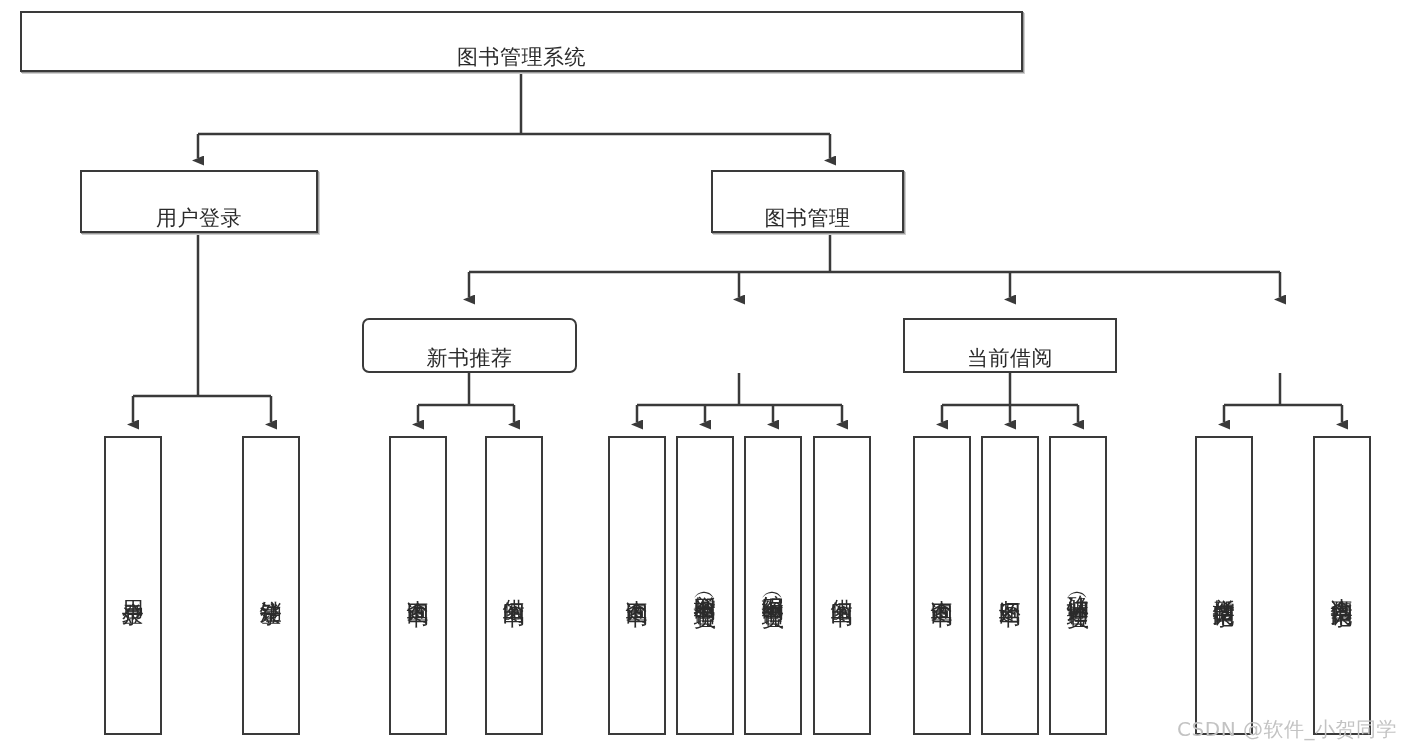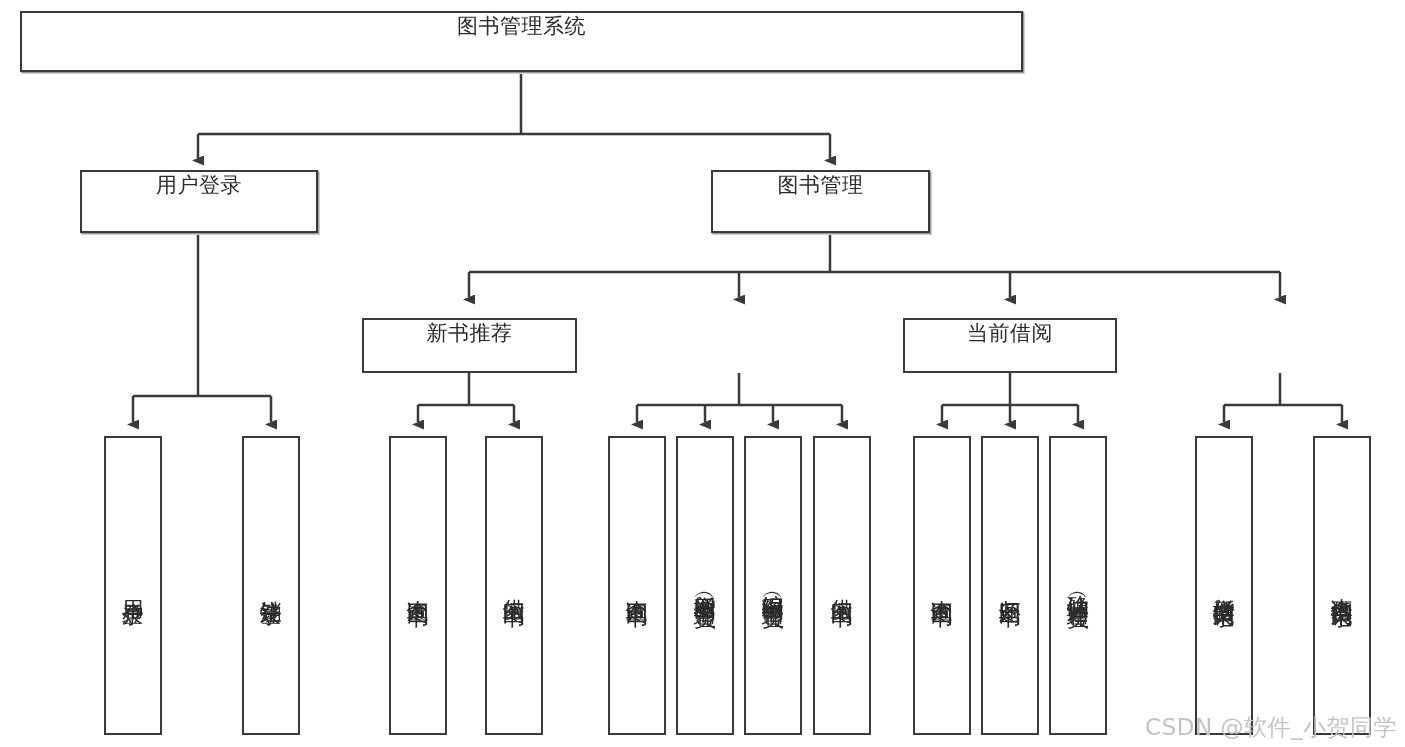--- a/index.html
+++ b/index.html
@@ -17,21 +17,21 @@
     position:absolute;left:0;top:0;
     width:1405px;height:747px;
     pointer-events:none;
   }
   .node{
     position:absolute;
     box-sizing:border-box;
     background:#ffffff;
     border:2px solid #3a3a3a;
     display:flex;
-    align-items:flex-start;
+    align-items:flex-end;
     justify-content:center;
     color:#2b2b2b;
     z-index:2;
   }
   .node.shadowed{
     box-shadow:1px 1px 0 0 #9a9a9a, 2px 2px 0 0 #cfcfcf;
   }
   .node .label{
     font-size:21px;
     line-height:1.25;
@@ -52,21 +52,21 @@
     white-space:normal;
     max-height:272px;
     text-align:center;
   }
   .node.leaf.tall .label{
     max-height:282px;
   }
   #watermark{
     position:absolute;
     right:8px;bottom:4px;
-    font-size:23px;
+    font-size:20px;
     color:#c3c3c3;
     letter-spacing:0.5px;
     z-index:5;
     white-space:nowrap;
   }
 </style>
 </head>
 <body>
 
 <div id="diagram">
@@ -122,25 +122,25 @@
   </svg>
 
   <div class="node shadowed" style="left:20px;top:11px;width:1003px;height:61px;">
     <span class="label">图书管理系统</span>
   </div>
 
   <div class="node shadowed" style="left:80px;top:170px;width:238px;height:63px;">
     <span class="label">用户登录</span>
   </div>
 
-  <div class="node shadowed" style="left:711px;top:170px;width:219px;height:63px;">
+  <div class="node shadowed" style="left:711px;top:170px;width:193px;height:63px;">
     <span class="label">图书管理</span>
   </div>
 
-  <div class="node" style="left:362px;top:318px;width:215px;height:55px;">
+  <div class="node" style="left:362px;top:318px;width:215px;height:55px;border-radius:7px;">
     <span class="label">新书推荐</span>
   </div>
 
 
   <div class="node" style="left:903px;top:318px;width:214px;height:55px;">
     <span class="label">当前借阅</span>
   </div>
 
 
   <div class="node leaf" style="left:104px;top:436px;width:58px;height:299px;">

